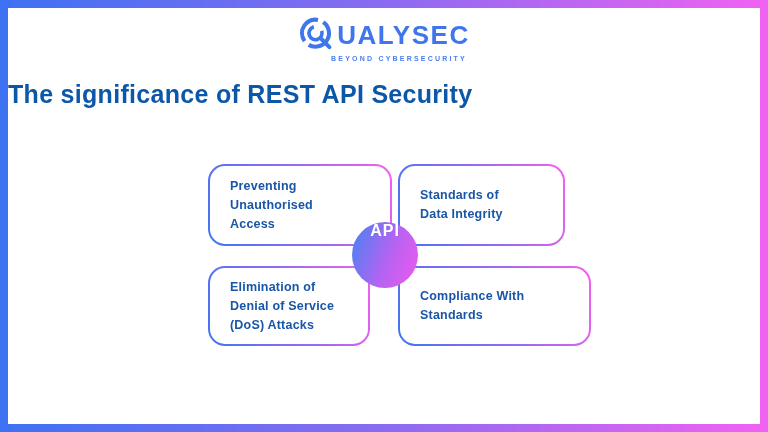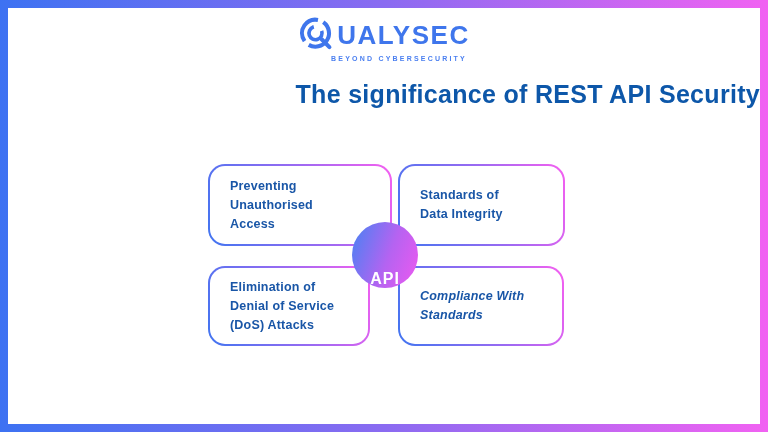--- a/index.html
+++ b/index.html
@@ -54,21 +54,21 @@
     margin-left: 30px;
     white-space: nowrap;
   }
 
   
   .title {
     position: absolute;
     top: 72px;
     left: 0;
     width: 100%;
-    text-align: right;
+    text-align: left;
     font-size: 25px;
     font-weight: bold;
     letter-spacing: 0.3px;
     color: #0d57a9;
   }
 
   
   .card {
     position: absolute;
     padding: 2px;
@@ -88,33 +88,33 @@
     font-size: 12.5px;
     font-weight: bold;
     color: #1956a7;
     line-height: 19px;
     letter-spacing: 0.2px;
     white-space: pre-line;
   }
   .card-1 { left: 200px; top: 156px; width: 184px; height: 82px; }
   .card-2 { left: 390px; top: 156px; width: 167px; height: 82px; }
   .card-3 { left: 200px; top: 258px; width: 162px; height: 80px; }
-  .card-4 { left: 390px; top: 258px; width: 166px; height: 80px; font-style: italic; }
+  .card-4 { left: 390px; top: 258px; width: 193px; height: 80px; }
 
   
   .api-badge {
     position: absolute;
     left: 344px;
     top: 214px;
     width: 66px;
     height: 66px;
     border-radius: 50%;
     background: linear-gradient(110deg, #4583f3 0%, #b563f1 55%, #ee59f0 100%);
     display: flex;
-    align-items: flex-end;
+    align-items: flex-start;
     justify-content: center;
     z-index: 5;
   }
   .api-badge span {
     color: #ffffff;
     font-size: 16px;
     font-weight: bold;
     letter-spacing: 1px;
   }
 </style>

